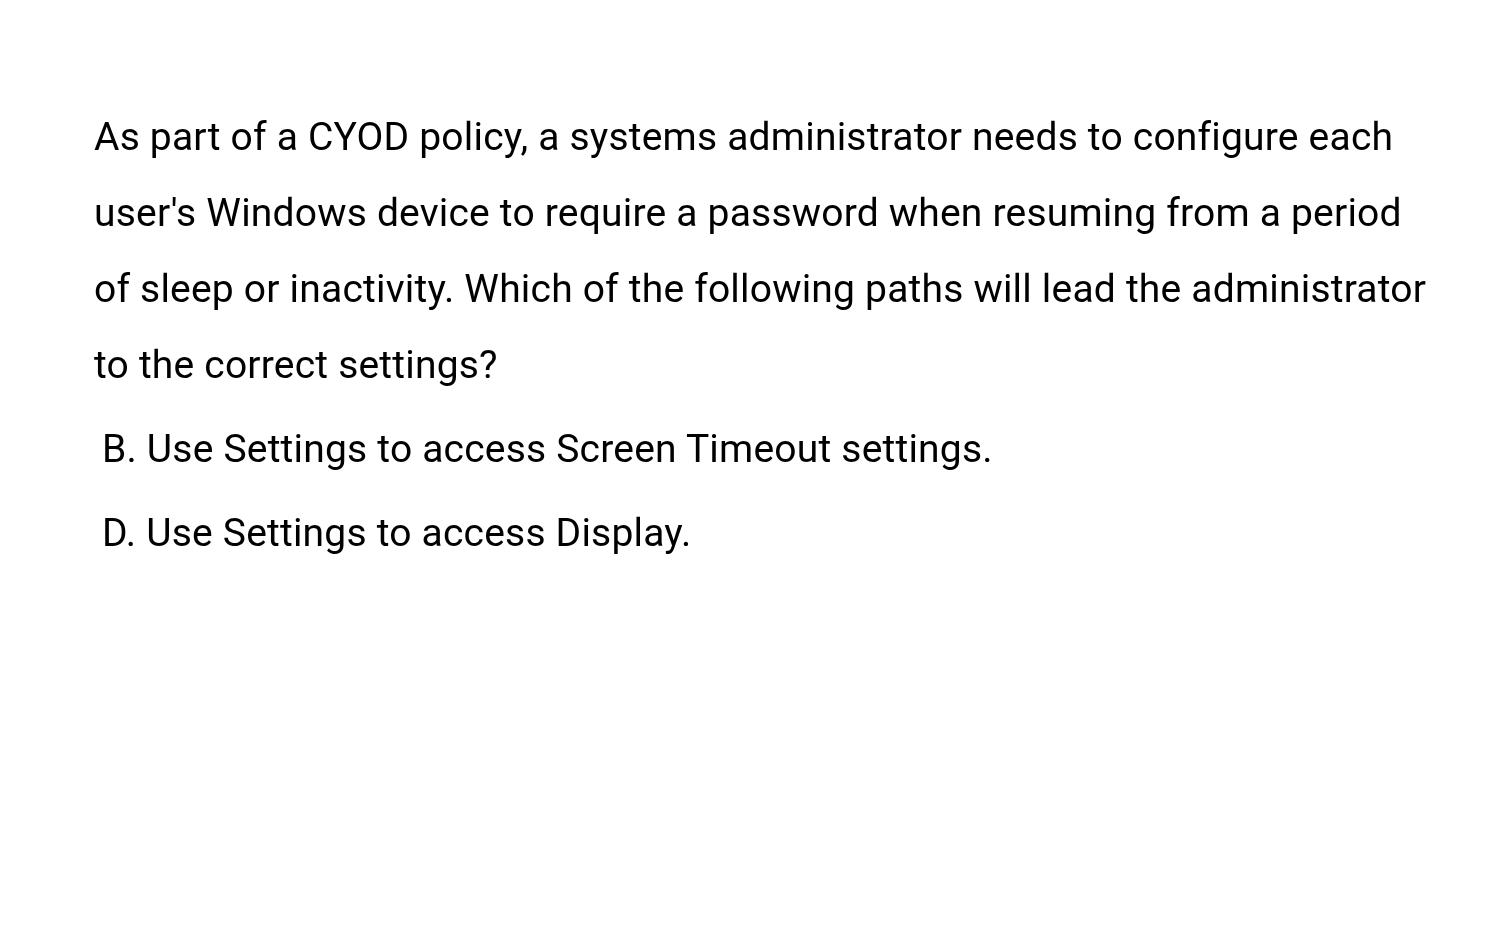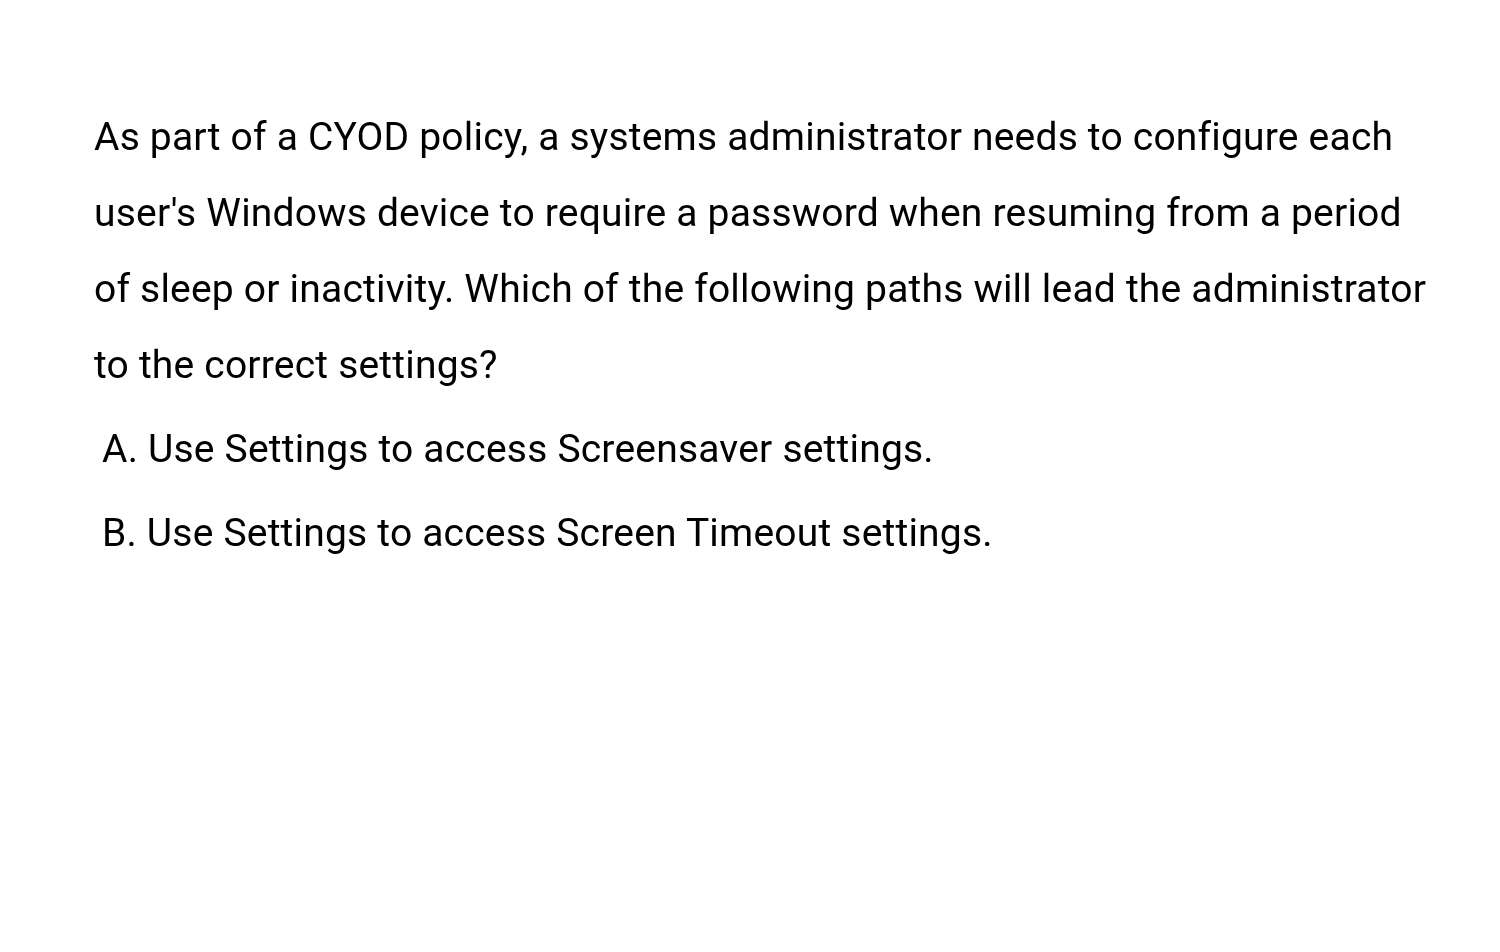--- a/index.html
+++ b/index.html
@@ -31,15 +31,15 @@
       font-weight: 400;
       letter-spacing: 0.2px;
     }
   </style>
 </head>
 <body>
 
 <div class="question">As part of a CYOD policy, a systems administrator needs to configure each user's Windows device to require a password when resuming from a period of sleep or inactivity. Which of the following paths will lead the administrator to the correct settings?</div>
 
 <div class="options">
-  <div class="option">A. Use Settings to access Screensaver settings.</div>
   <div class="option">B. Use Settings to access Screen Timeout settings.</div>
+  <div class="option">D. Use Settings to access Display.</div>
 </div>
 
 </body></html>

